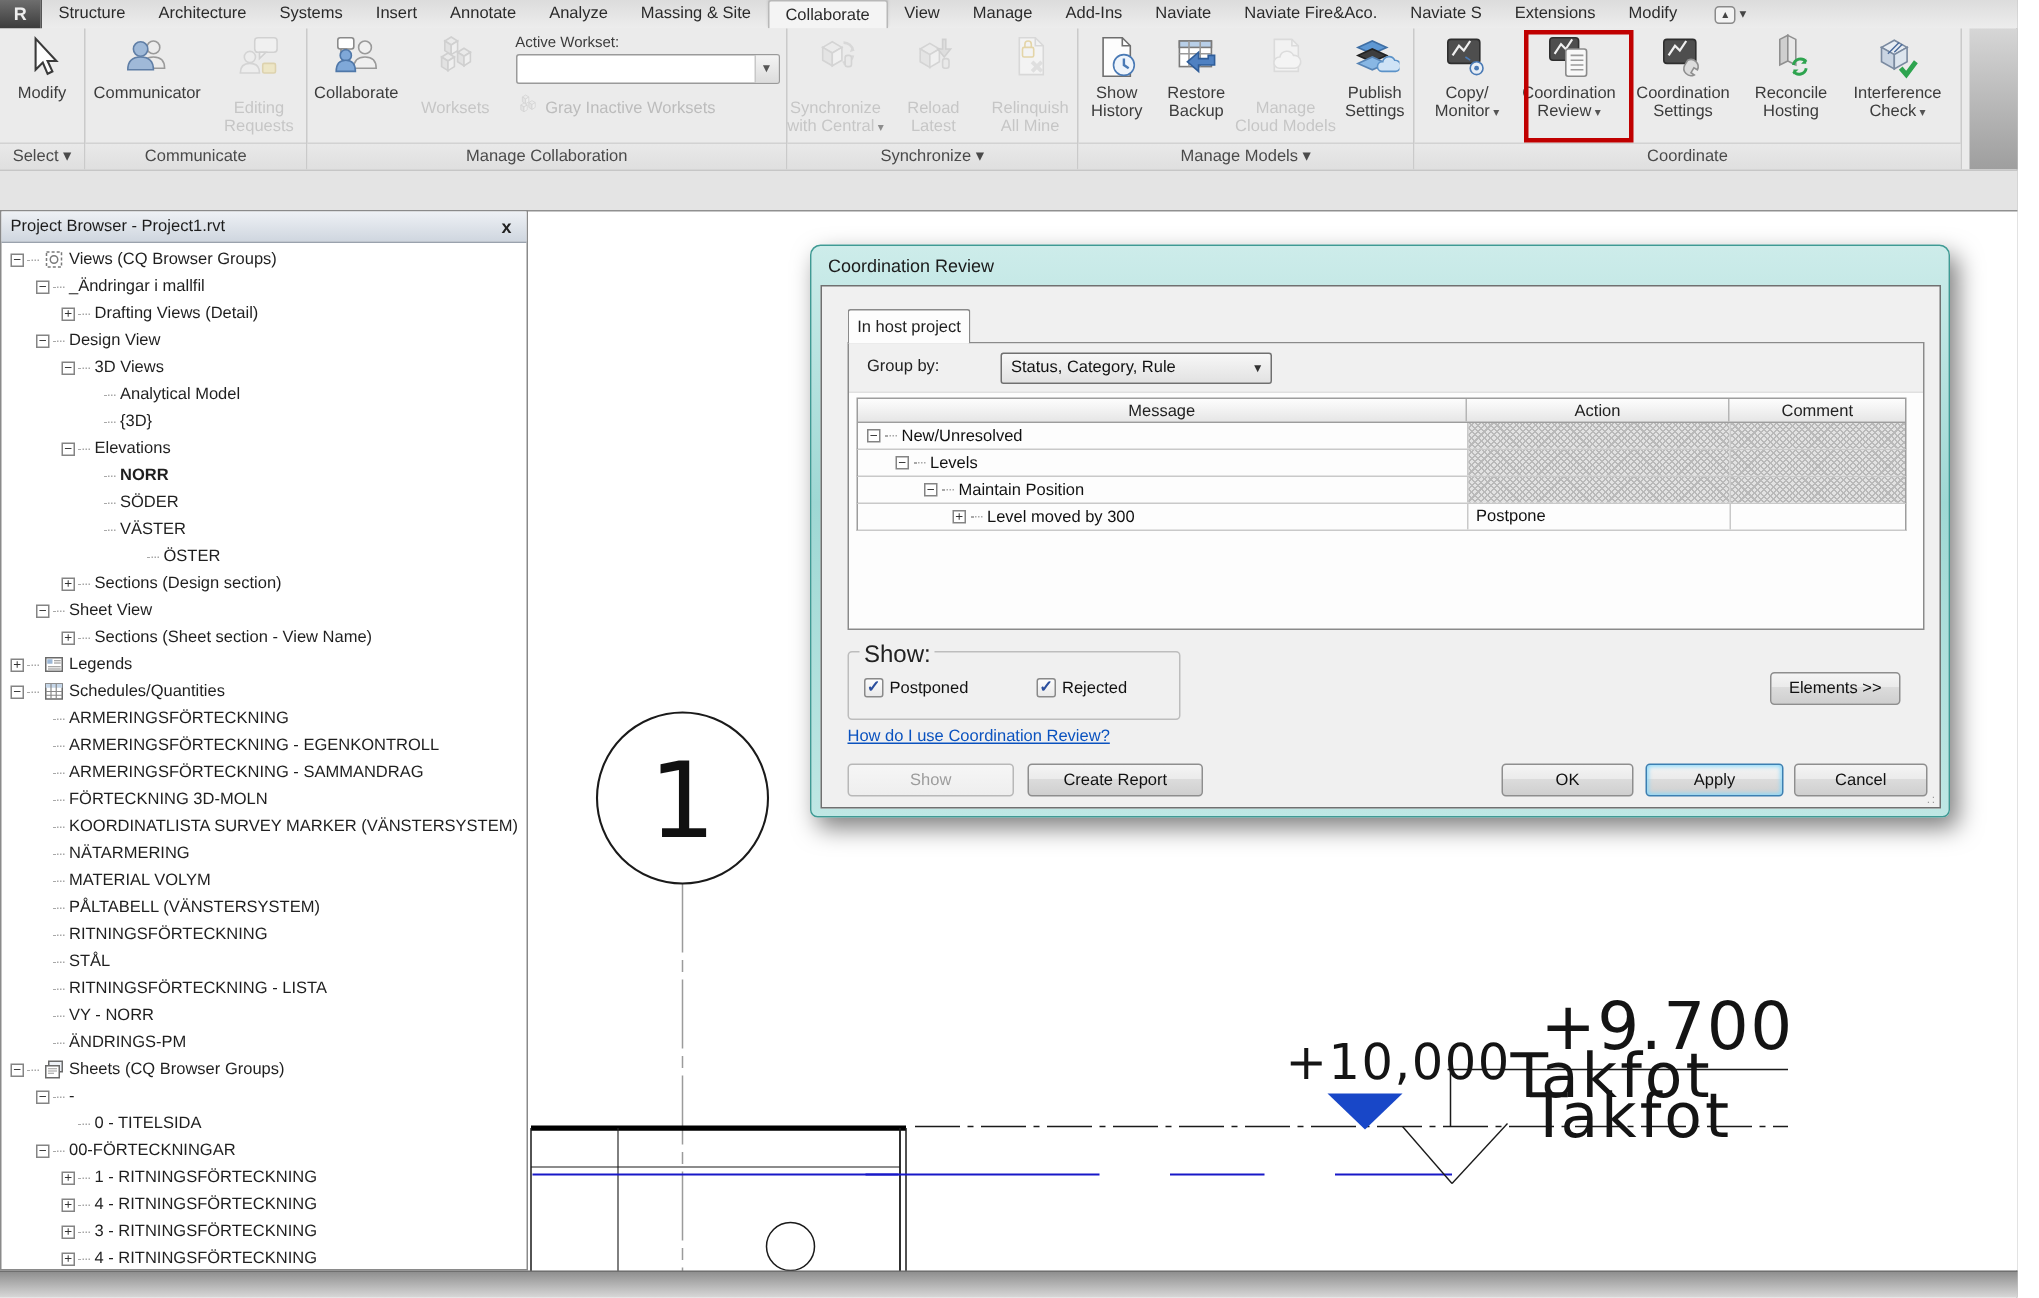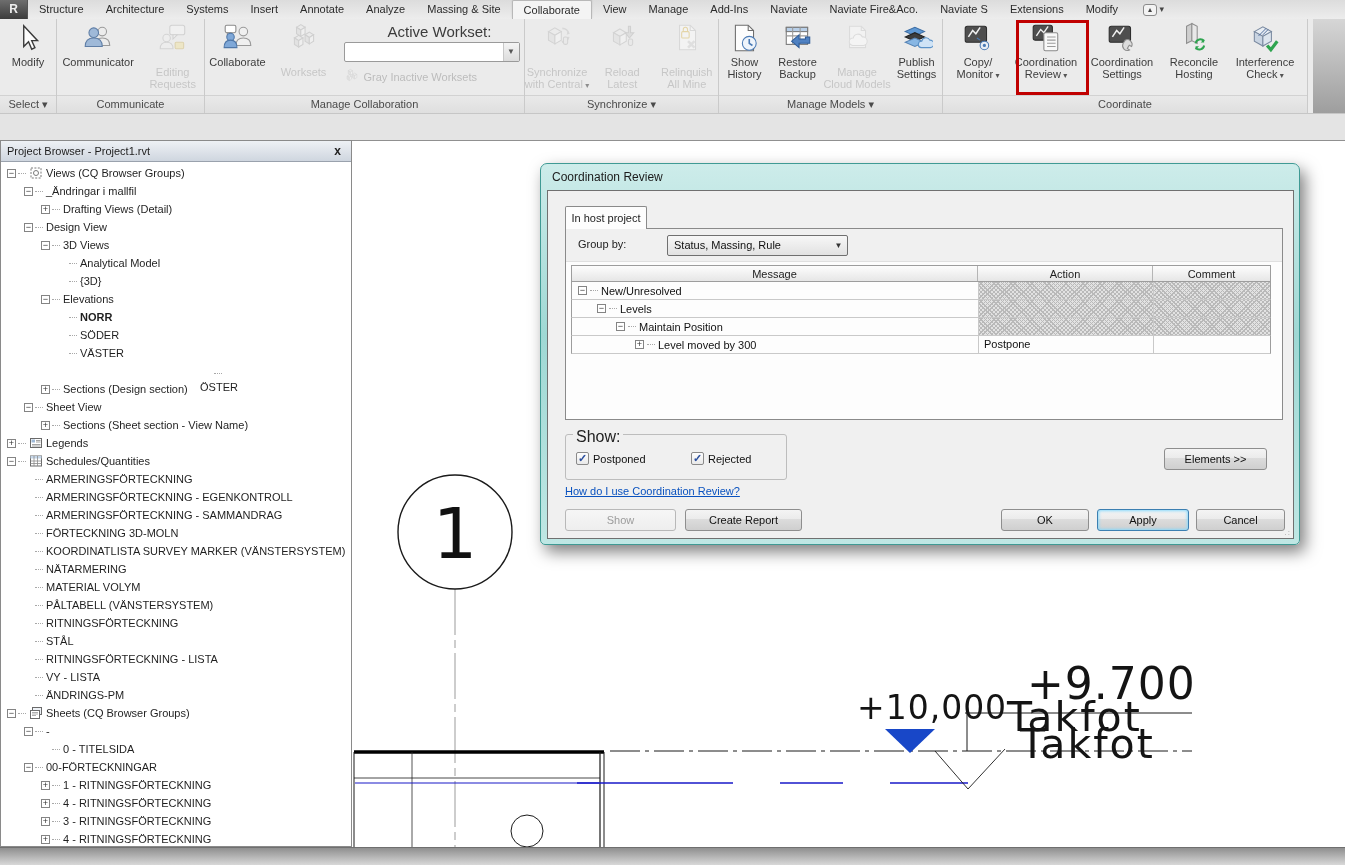--- a/index.html
+++ b/index.html
@@ -33,21 +33,21 @@
   .rbtn .dd { font-size:8px; color:#555; }
   .rbtn.dis { opacity:.62; }
   .rbtn.dis .rlb { color:#b0b0b0;margin-top:12px; }
   .pn-communicate .rbtn:nth-child(1){width:84px}
   .pn-coordinate .rbtn:nth-child(1){width:60px}
   .pn-coordinate .rbtn:nth-child(2){width:72px}
   .pn-coordinate .rbtn:nth-child(3){width:76px}
   .pn-coordinate .rbtn:nth-child(5){width:74px}
   #red-box { position:absolute; left:1016px; top:1px; width:73px; height:75px; border:3px solid #c00000; z-index:6; pointer-events:none; }
   .wkcol { width:186px; padding:2px 4px 0 6px; display:flex; flex-direction:column; }
-  .wkcol .wlab { font-size:15px; color:#3c3c3c; margin-bottom:2px;margin-left:44px; }
+  .wkcol .wlab { font-size:10px; color:#3c3c3c; margin-bottom:2px; }
   .wkcombo { height:20px; background:#fff; border:1px solid #9a9a9a; border-radius:2px; display:flex; }
   .wkcombo .val { flex:1; font-size:11px; line-height:18px; padding-left:4px; color:#333; }
   .wkcombo .arr { width:16px; border-left:1px solid #c8c8c8; background:linear-gradient(#f4f4f4,#dcdcdc);
                   font-size:8px; color:#555; text-align:center; line-height:18px; }
   .wkgray { margin-top:6px; display:flex; align-items:center; gap:4px; font-size:11px; color:#bcbcbc; }
   .wkgray svg { width:16px; height:16px; opacity:.55; }
   #ribbon-right-band { position:absolute; left:1313px; top:19px; width:32px; height:94px;
                        background:linear-gradient(180deg,#d6d6d6,#9e9e9e); }
 
   
@@ -115,21 +115,21 @@
   #show-legend { position:absolute; left:7px; top:-7px; background:#f0f0f0; padding:0 3px; font-size:16px; color:#222; }
   .cbx-row { position:absolute; top:17px; display:flex; align-items:center; gap:4px; font-size:11px; color:#111; }
   .cbx { width:13px; height:13px; background:linear-gradient(#fdfdfd,#e9e9e9); border:1px solid #8a8a8a; border-radius:2px;
          color:#2b4f9e; font-size:11px; font-weight:bold; line-height:11px; text-align:center; }
   #cbx-postponed { left:10px; } #cbx-rejected { left:125px; }
   .w7btn { position:absolute; height:22px; background:linear-gradient(#f4f4f4,#ebebeb 45%,#dcdcdc 46%,#cfcfcf);
            border:1px solid #8e8e8e; border-radius:3px; font-size:11px; color:#111; text-align:center; line-height:20px;
            font-family:"Liberation Sans",sans-serif; }
   .w7btn.default { border-color:#3c7fb1; box-shadow:inset 0 0 3px 1px #8adafc; }
   .w7btn.disbtn { color:#9c9c9c; background:linear-gradient(#f6f6f6,#eee); border-color:#b8b8b8; }
-  #btn-elements { left:616px; top:257px; width:103px; }
+  #btn-elements { left:632px; top:257px; width:87px; }
   #help-link { position:absolute; left:17px; top:294px; font-size:11px; color:#0a52bf; text-decoration:underline; }
   #btn-show { left:17px; top:318px; width:111px; }
   #btn-createreport { left:137px; top:318px; width:117px; }
   #btn-ok { left:453px; top:318px; width:88px; }
   #btn-apply { left:549px; top:318px; width:92px; }
   #btn-cancel { left:648px; top:318px; width:89px; }
   #grip { position:absolute; right:2px; bottom:1px; font-size:8px; color:#9a9a9a; letter-spacing:1px; }
 
   
   #bottombar { position:absolute; left:0; top:847px; width:1345px; height:18px;
@@ -496,21 +496,21 @@
         <div class="trow" style="padding-left: 57px;">
           <span class="exp-sp"></span>
           <span class="twig"></span>
           <span class="lbl">SÖDER</span>
         </div>
         <div class="trow" style="padding-left: 57px;">
           <span class="exp-sp"></span>
           <span class="twig"></span>
           <span class="lbl">VÄSTER</span>
         </div>
-        <div class="trow" style="padding-left: 86px; flex-direction: column;">
+        <div class="trow" style="padding-left: 86px;">
           <span class="exp-sp"></span>
           <span class="twig"></span>
           <span class="lbl">ÖSTER</span>
         </div>
         <div class="trow" style="padding-left: 40px;">
           <span class="exp">+</span>
           <span class="twig"></span>
           <span class="lbl">Sections (Design section)</span>
         </div>
         <div class="trow" style="padding-left: 23px;">
@@ -594,21 +594,21 @@
           <span class="lbl">STÅL</span>
         </div>
         <div class="trow" style="padding-left: 23px;">
           <span class="exp-sp"></span>
           <span class="twig"></span>
           <span class="lbl">RITNINGSFÖRTECKNING - LISTA</span>
         </div>
         <div class="trow" style="padding-left: 23px;">
           <span class="exp-sp"></span>
           <span class="twig"></span>
-          <span class="lbl">VY - LISTA</span>
+          <span class="lbl">VY - NORR</span>
         </div>
         <div class="trow" style="padding-left: 23px;">
           <span class="exp-sp"></span>
           <span class="twig"></span>
           <span class="lbl">ÄNDRINGS-PM</span>
         </div>
         <div class="trow" style="padding-left: 6px;">
           <span class="exp">−</span>
           <span class="twig"></span>
           <span class="ticon"><svg viewBox="0 0 14 14">
@@ -695,21 +695,21 @@
   </div>
 
   <div id="dialog">
     <div id="dlg-title">Coordination Review</div>
     <div id="dlg-body">
       <div id="dlg-tab">In host project</div>
       <div id="dlg-box">
         <div id="grpby-row">
           <div id="grpby-lbl">Group by:</div>
           <div id="grpby-dd">
-            <span class="val">Status, Massing, Rule</span>
+            <span class="val">Status, Category, Rule</span>
             <span class="arr">▼</span>
           </div>
         </div>
         <div id="rtable">
             <div class="hd-row">
               <div class="hd-cell c-msg">Message</div>
               <div class="hd-cell c-act">Action</div>
               <div class="hd-cell c-com">Comment</div>
             </div>
             <div class="tb-row">

